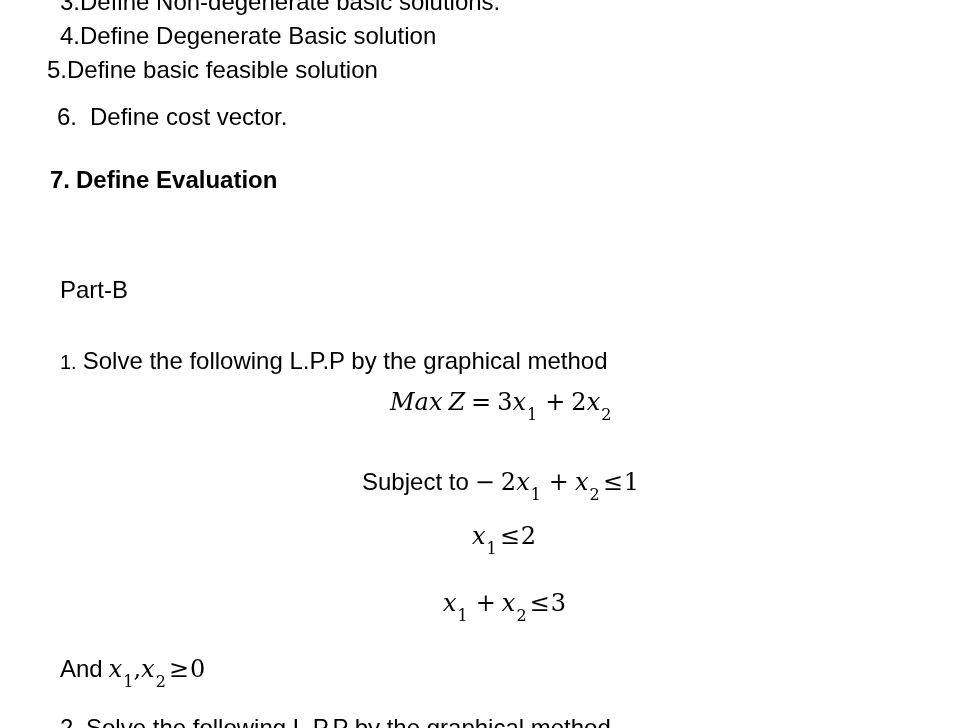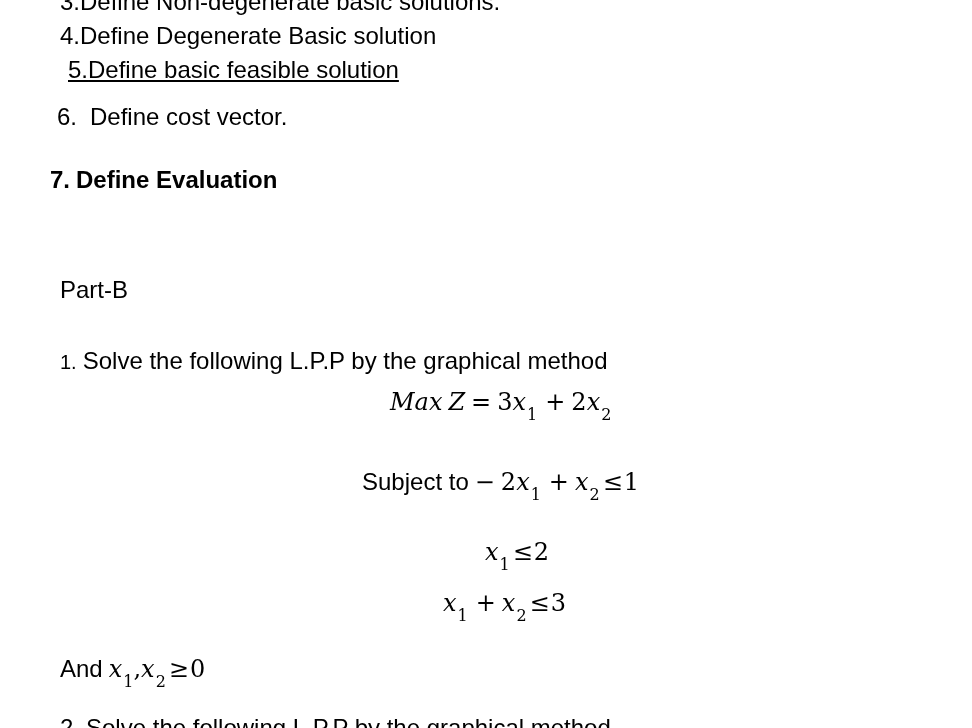--- a/index.html
+++ b/index.html
@@ -56,21 +56,21 @@
 <body>
 
 <div class="line" style="left:60px; top:-12px;">
   <span>3.</span><span>Define Non-degenerate basic solutions.</span>
 </div>
 
 <div class="line" style="left:60px; top:22px;">
   <span>4.</span><span>Define Degenerate Basic solution</span>
 </div>
 
-<div class="line" style="left:68px; top:56px;text-decoration:underline;">
+<div class="line" style="left:47px; top:56px;">
   <span>5.</span><span>Define basic feasible solution</span>
 </div>
 
 <div class="line" style="left:57px; top:103px;">
   <span>6.</span><span style="display:inline-block; width:13px;"></span><span>Define cost vector.</span>
 </div>
 
 <div class="line" style="left:50px; top:166px;font-weight:bold;">
   <span>7.</span><span style="display:inline-block; width:6px;"></span><span>Define Evaluation</span>
 </div>
@@ -82,21 +82,21 @@
 </div>
 
 <div class="line" style="left:390px; top:388px;">
   <span class="mi">Max</span><span style="display:inline-block; width:6px;"></span><span class="mi">Z</span><span class="op">=</span><span class="mn">3</span><span class="mi">x</span><span class="sub">1</span><span class="op">+</span><span class="mn">2</span><span class="mi">x</span><span class="sub">2</span>
 </div>
 
 <div class="line" style="left:362px; top:455px;margin-top:13px;">
   <span>Subject to</span><span class="op">−</span><span class="mn">2</span><span class="mi">x</span><span class="sub">1</span><span class="op">+</span><span class="mi">x</span><span class="sub">2</span><span class="op-tight">≤</span><span class="mn">1</span>
 </div>
 
-<div class="line" style="left:485px; top:522px;margin-top:16px;">
+<div class="line" style="left:472px; top:522px;">
   <span class="mi">x</span><span class="sub">1</span><span class="op-tight">≤</span><span class="mn">2</span>
 </div>
 
 <div class="line" style="left:443px; top:589px;">
   <span class="mi">x</span><span class="sub">1</span><span class="op">+</span><span class="mi">x</span><span class="sub">2</span><span class="op-tight">≤</span><span class="mn">3</span>
 </div>
 
 <div class="line" style="left:60px; top:655px;">
   <span>And</span><span style="display:inline-block; width:6px;"></span><span class="mi">x</span><span class="sub" style="margin-right:0;">1</span><span class="mn">,</span><span class="mi">x</span><span class="sub">2</span><span class="op-tight">≥</span><span class="mn">0</span>
 </div>

